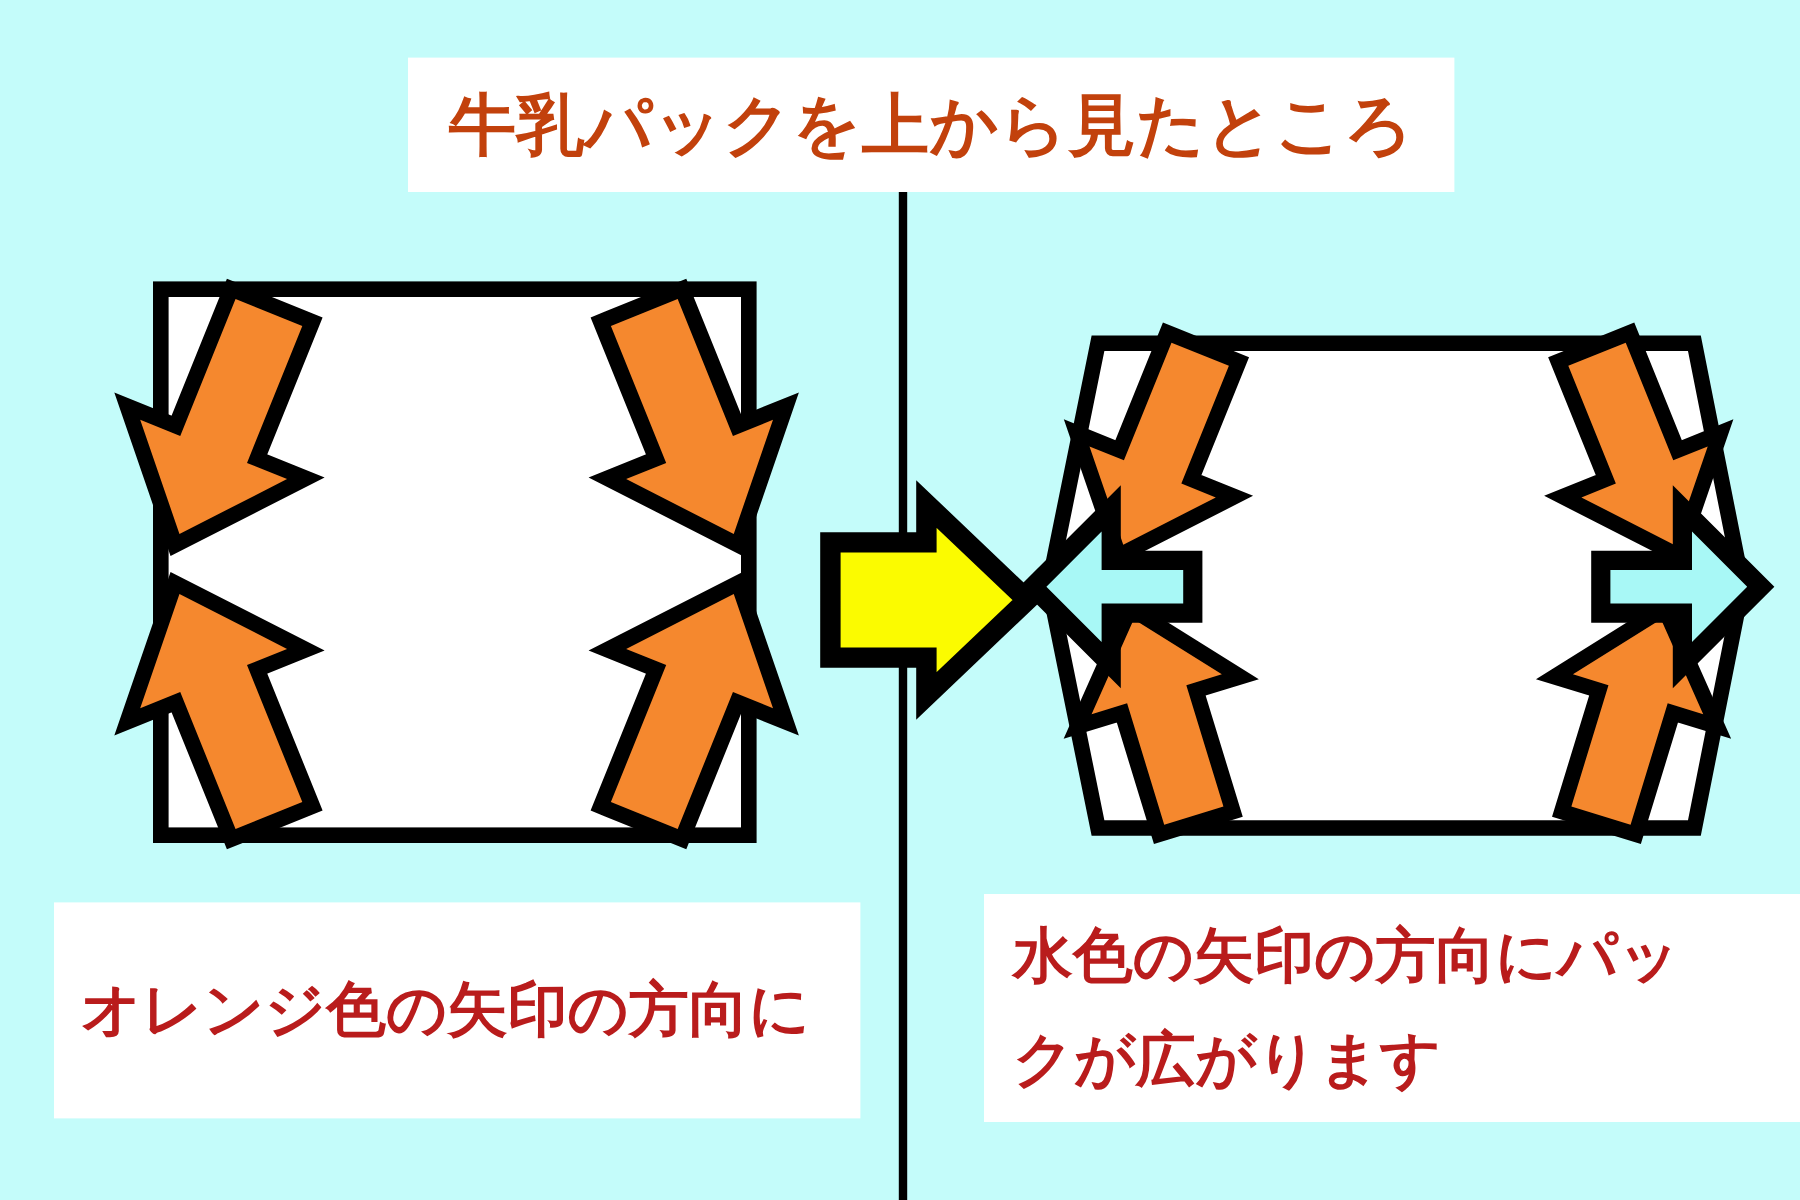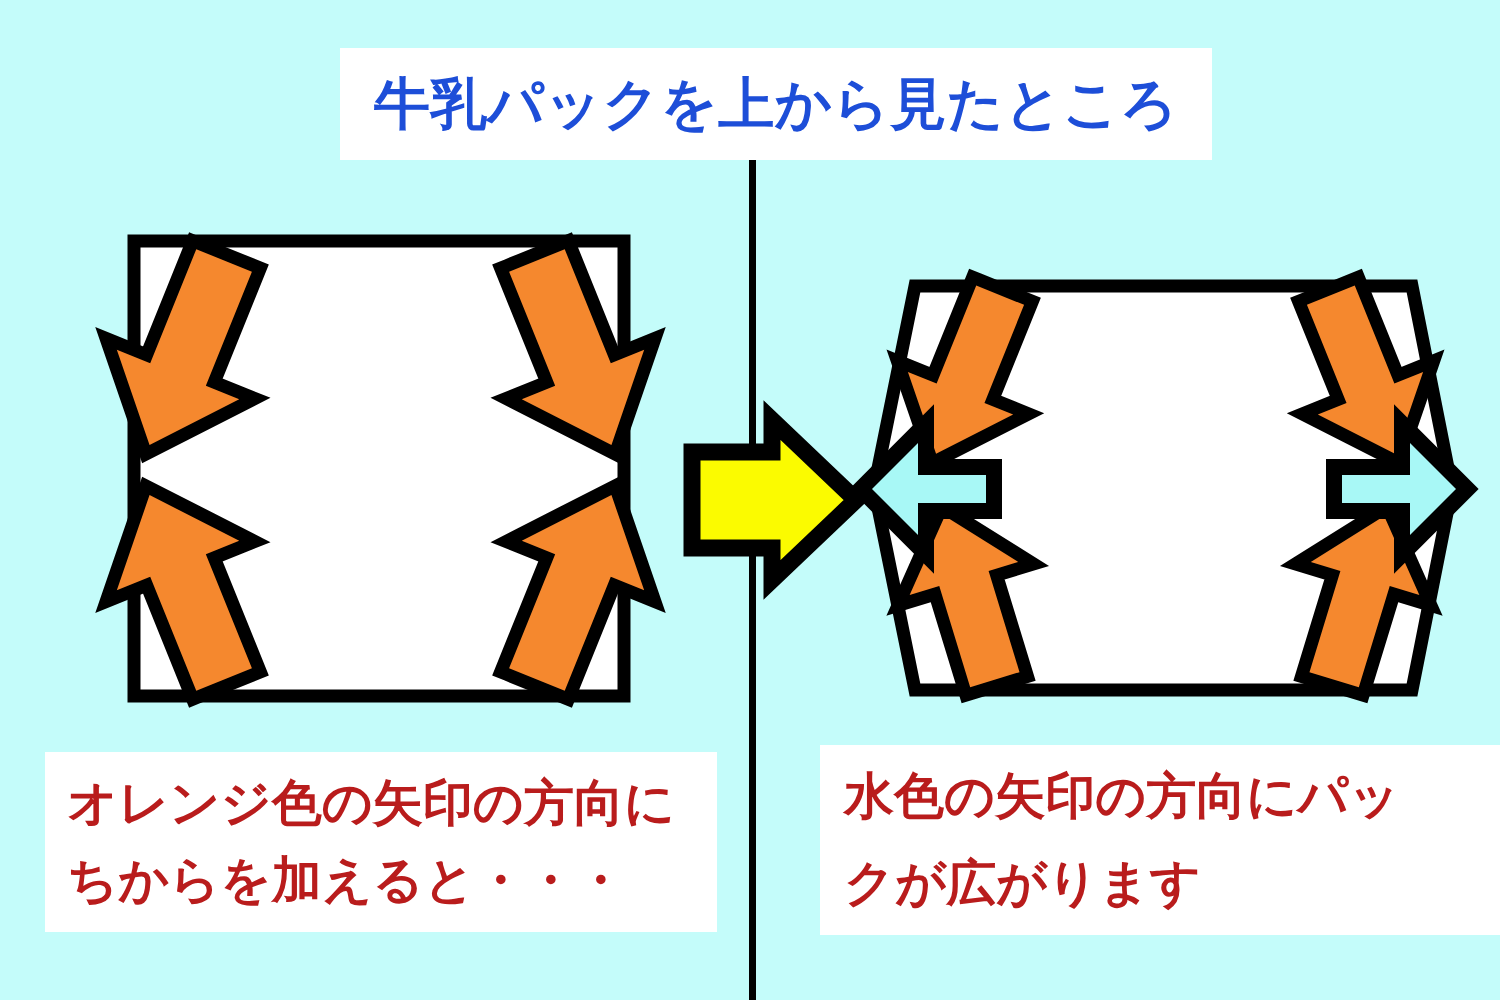--- a/index.html
+++ b/index.html
@@ -37,21 +37,21 @@
   #title-box {
     left: 340px;
     top: 48px;
     width: 872px;
     height: 112px;
     align-items: center;
   }
   #title-text {
     font-size: 56px;
     font-weight: bold;
-    color: #1d4ed8;
+    color: #c2410c;
     letter-spacing: 0.5px;
     line-height: 1.05;
     white-space: nowrap;
   }
   #caption-left-box {
     left: 45px;
     top: 752px;
     width: 672px;
     height: 180px;
     padding: 8px 0 8px 22px;
@@ -146,21 +146,20 @@
       </g>
     </g>
   </svg>
 
   <div class="textbox" id="title-box">
     <div id="title-text">牛乳パックを上から見たところ</div>
   </div>
 
   <div class="textbox" id="caption-left-box">
     <div class="caption-line">オレンジ色の矢印の方向に</div>
-    <div class="caption-line">ちからを加えると・・・</div>
   </div>
 
   <div class="textbox" id="caption-right-box">
     <div class="caption-line">水色の矢印の方向にパッ</div>
     <div class="caption-line">クが広がります</div>
   </div>
 
 </div>
 
 </body></html>

